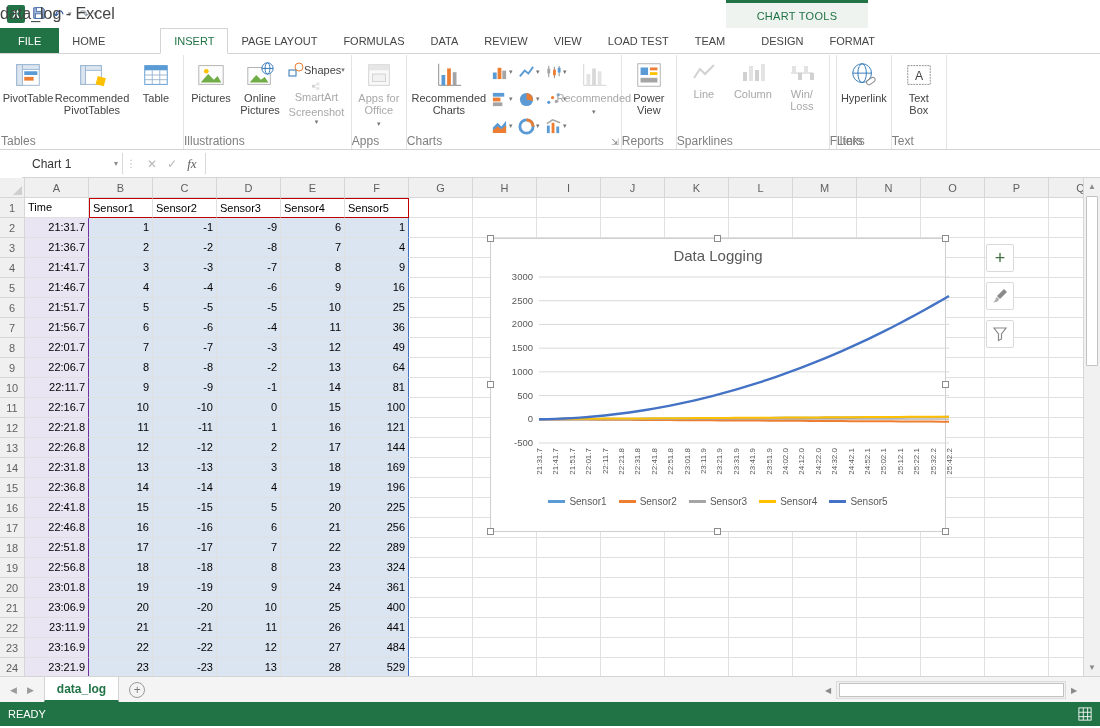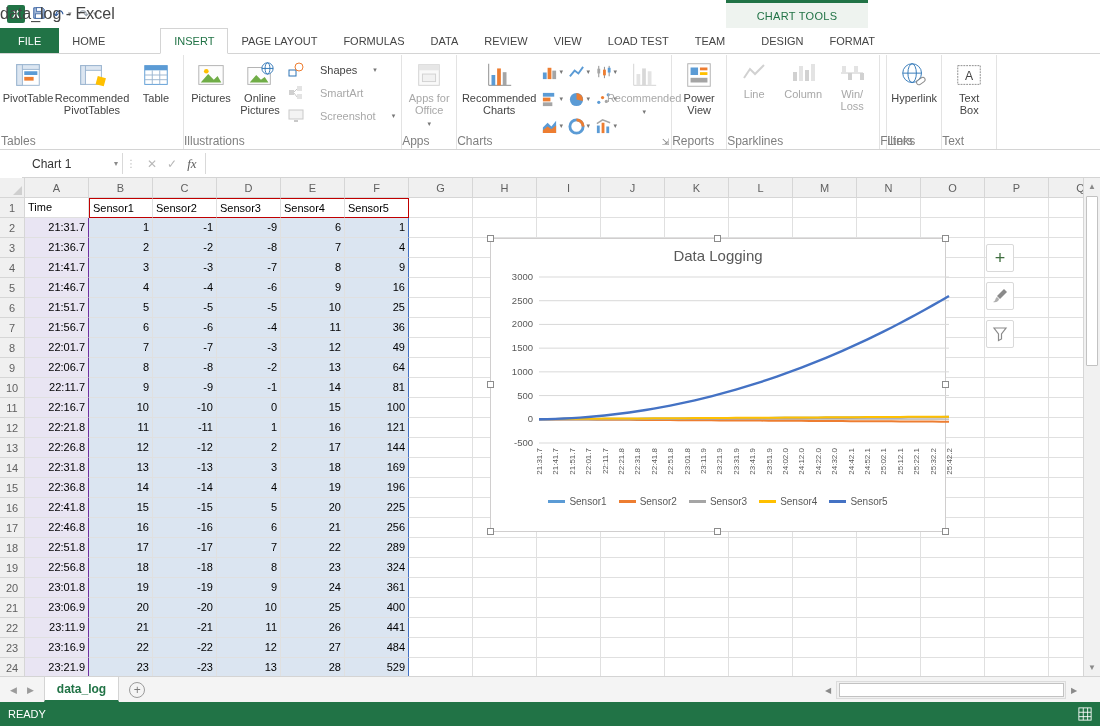--- a/index.html
+++ b/index.html
@@ -29,23 +29,23 @@
   
   .ribbon { height:96px; background:#fff; border-bottom:1px solid #d4d4d4; display:flex; align-items:stretch; padding:1px 0 0 1px; overflow:hidden; }
   .rgroup { position:relative; border-right:1px solid #e3e3e3; padding:2px 3px 15px 3px; display:flex; flex-direction:column; flex:none; }
   .rgroup-label { position:absolute; bottom:1px; left:0; right:0; text-align:left; font-size:12px; color:#7f7f7f; }
   .rgroup-content { display:flex; gap:1px; align-items:flex-start; flex:1; }
   .bigbtn { display:flex; flex-direction:column; align-items:center; text-align:center;
     font-size:11px; line-height:12px; color:#444; padding:3px 3px 1px 3px; gap:2px; width:58px; }
   .bigbtn.narrow { width:48px; }
   .bigbtn.wide { width:78px; }
   .smallcol { display:flex; flex-direction:column; justify-content:flex-start; gap:2px; padding-top:2px; }
-  .smallbtn { display:flex; align-items:center; gap:16px; font-size:11px; height:21px; padding:0 3px; color:#444; white-space:nowrap; }
+  .smallbtn { display:flex; align-items:center; gap:0; font-size:11px; height:21px; padding:0 3px; color:#444; white-space:nowrap; }
   .caret { font-size:7px; color:#777; }
-  .disabled { color:#a8a8a8 !important; }
+  .disabled { color:#a8a8a8 !important;flex-direction:column; }
   .disabled svg { opacity:.45; filter:grayscale(1); }
   .chartgrid { display:grid; grid-template-columns:repeat(3,26px); grid-auto-rows:26px; gap:1px; padding-top:2px; }
   .cgbtn { display:flex; align-items:center; justify-content:center; gap:1px; }
   .dlg-launcher { position:absolute; right:2px; bottom:2px; font-size:9px; color:#7f7f7f; line-height:1; }
 
   
   .fbar { height:28px; background:#fff; border-bottom:1px solid #d4d4d4; display:flex; align-items:stretch;margin-left:22px; }
   .namebox { width:100px; display:flex; align-items:center; padding-left:10px; font-size:12px; color:#333; }
   .namebox .nb-caret { margin-left:auto; margin-right:4px; font-size:8px; color:#8a8a8a; }
   .fbar-sep { width:1px; background:#d9d9d9; margin:3px 0; }

